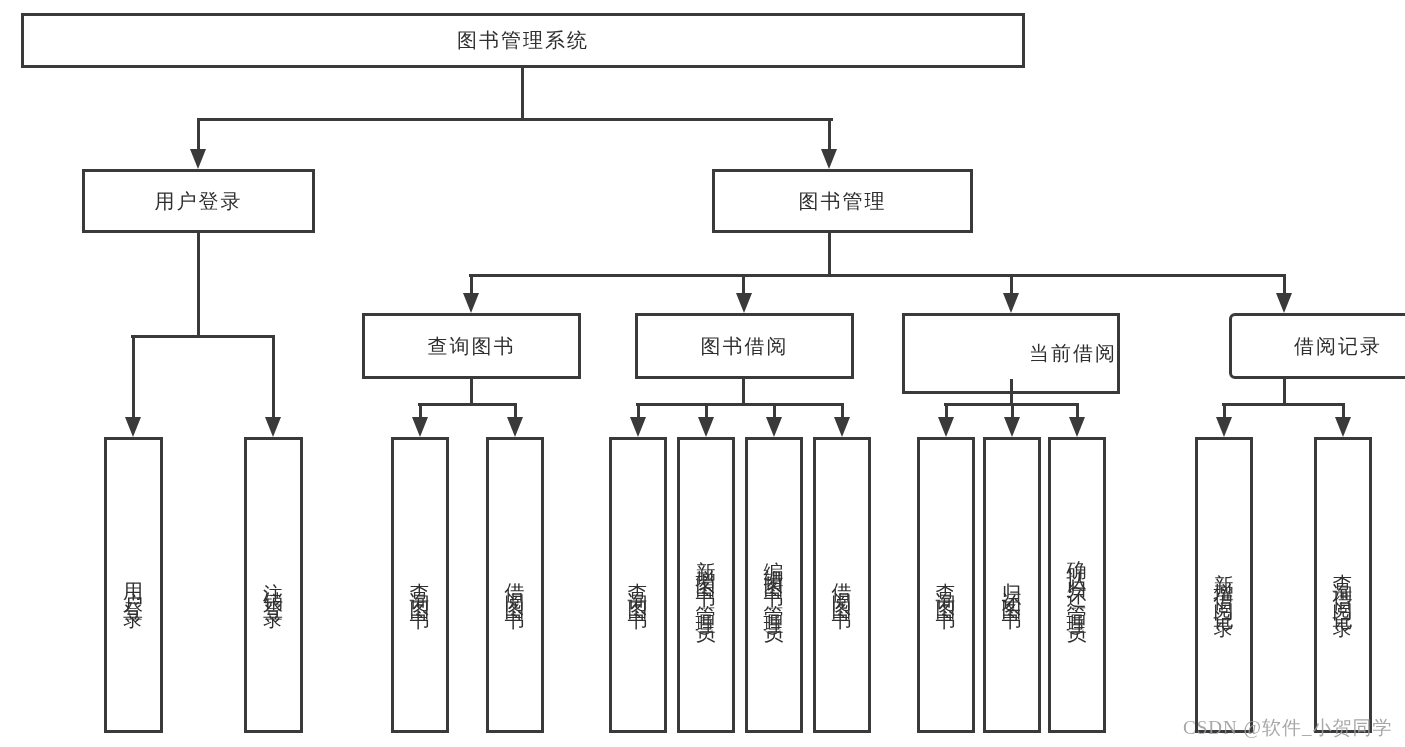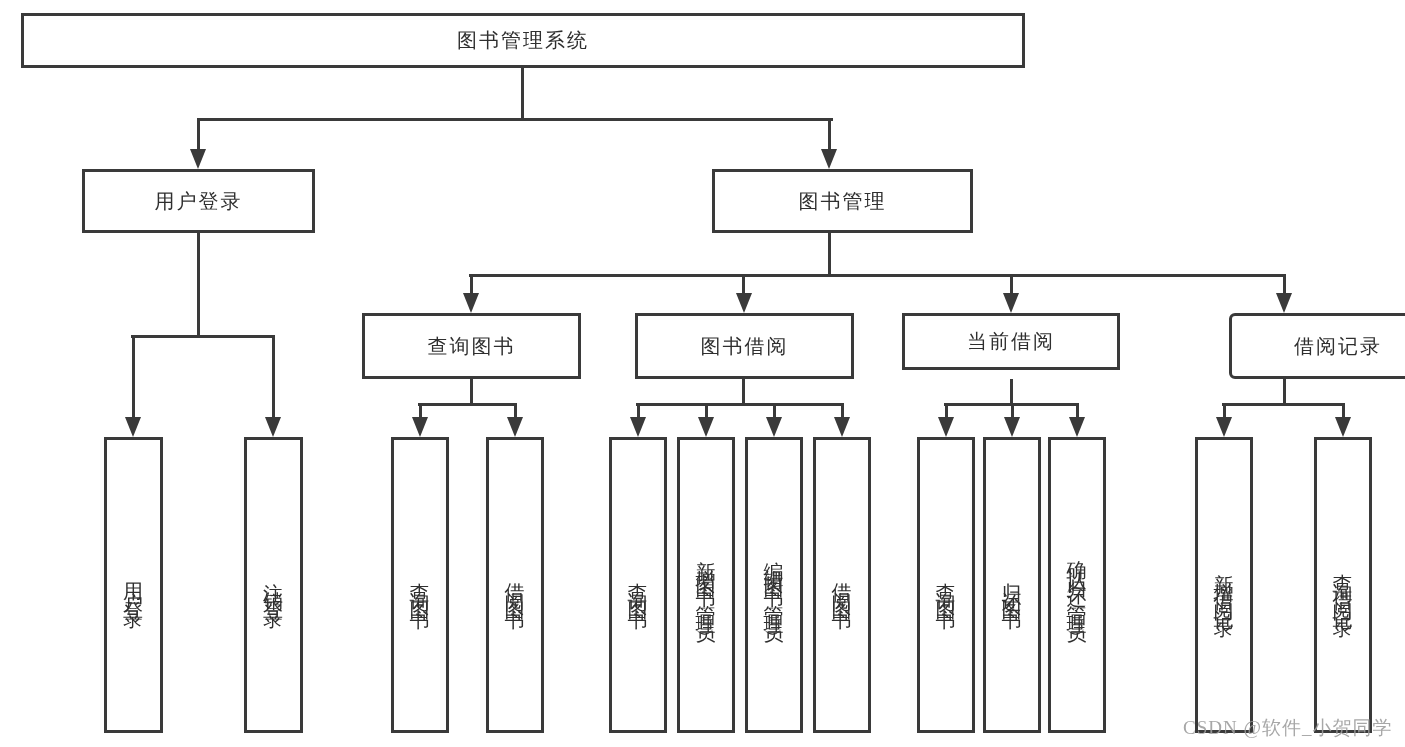--- a/index.html
+++ b/index.html
@@ -83,21 +83,21 @@
   <div class="ahead" style="left:1003px;top:293px;"></div>
   <div class="vline" style="left:1283px;top:277px;height:16px;"></div>
   <div class="ahead" style="left:1276px;top:293px;"></div>
 
   <div class="node" style="left:362px;top:313px;width:219px;height:66px;">
     <span>查询图书</span>
   </div>
   <div class="node" style="left:635px;top:313px;width:219px;height:66px;text-align:center;">
     <span>图书借阅</span>
   </div>
-  <div class="node" style="left:902px;top:313px;width:218px;height:57px;">
+  <div class="node" style="left:902px;top:313px;width:218px;height:81px;justify-content:flex-end;">
     <span>当前借阅</span>
   </div>
   <div class="node" style="left:1229px;top:313px;width:218px;height:66px;border-radius:6px;">
     <span>借阅记录</span>
   </div>
 
   <div class="vline" style="left:470px;top:379px;height:24px;"></div>
   <div class="hline" style="left:418px;top:403px;width:99px;"></div>
   <div class="vline" style="left:419px;top:406px;height:11px;"></div>
   <div class="ahead" style="left:412px;top:417px;"></div>

